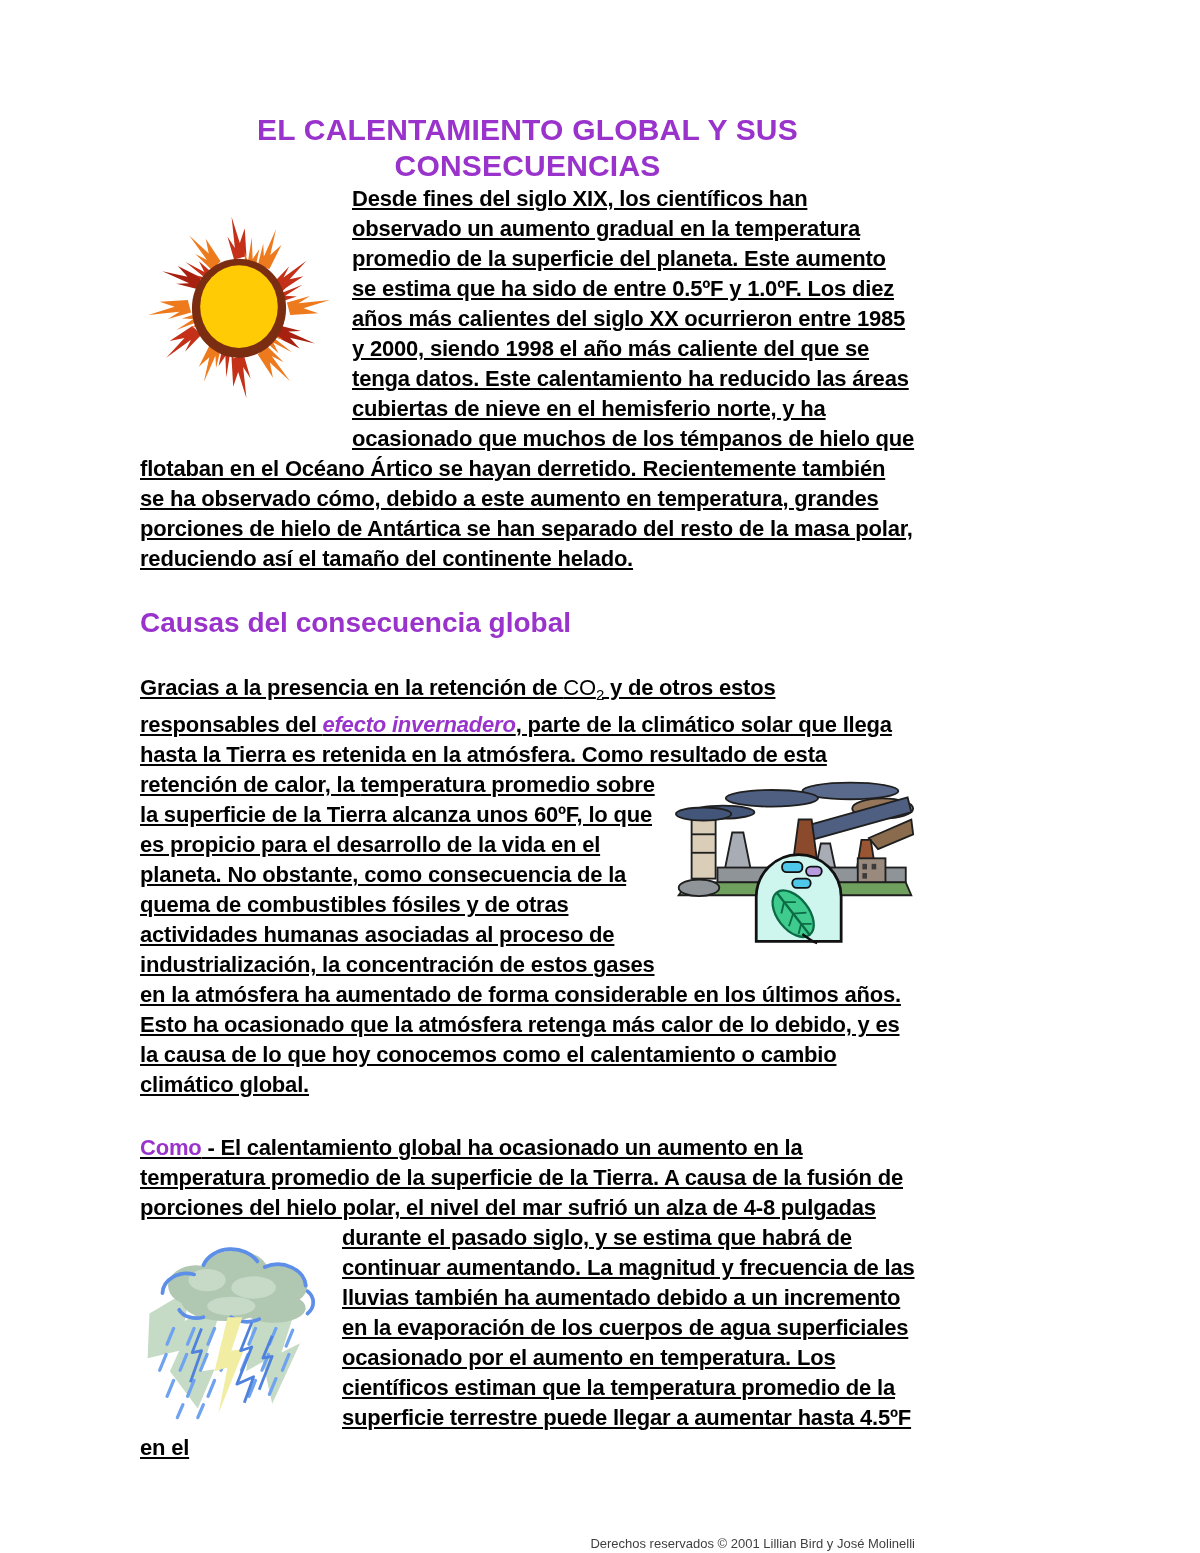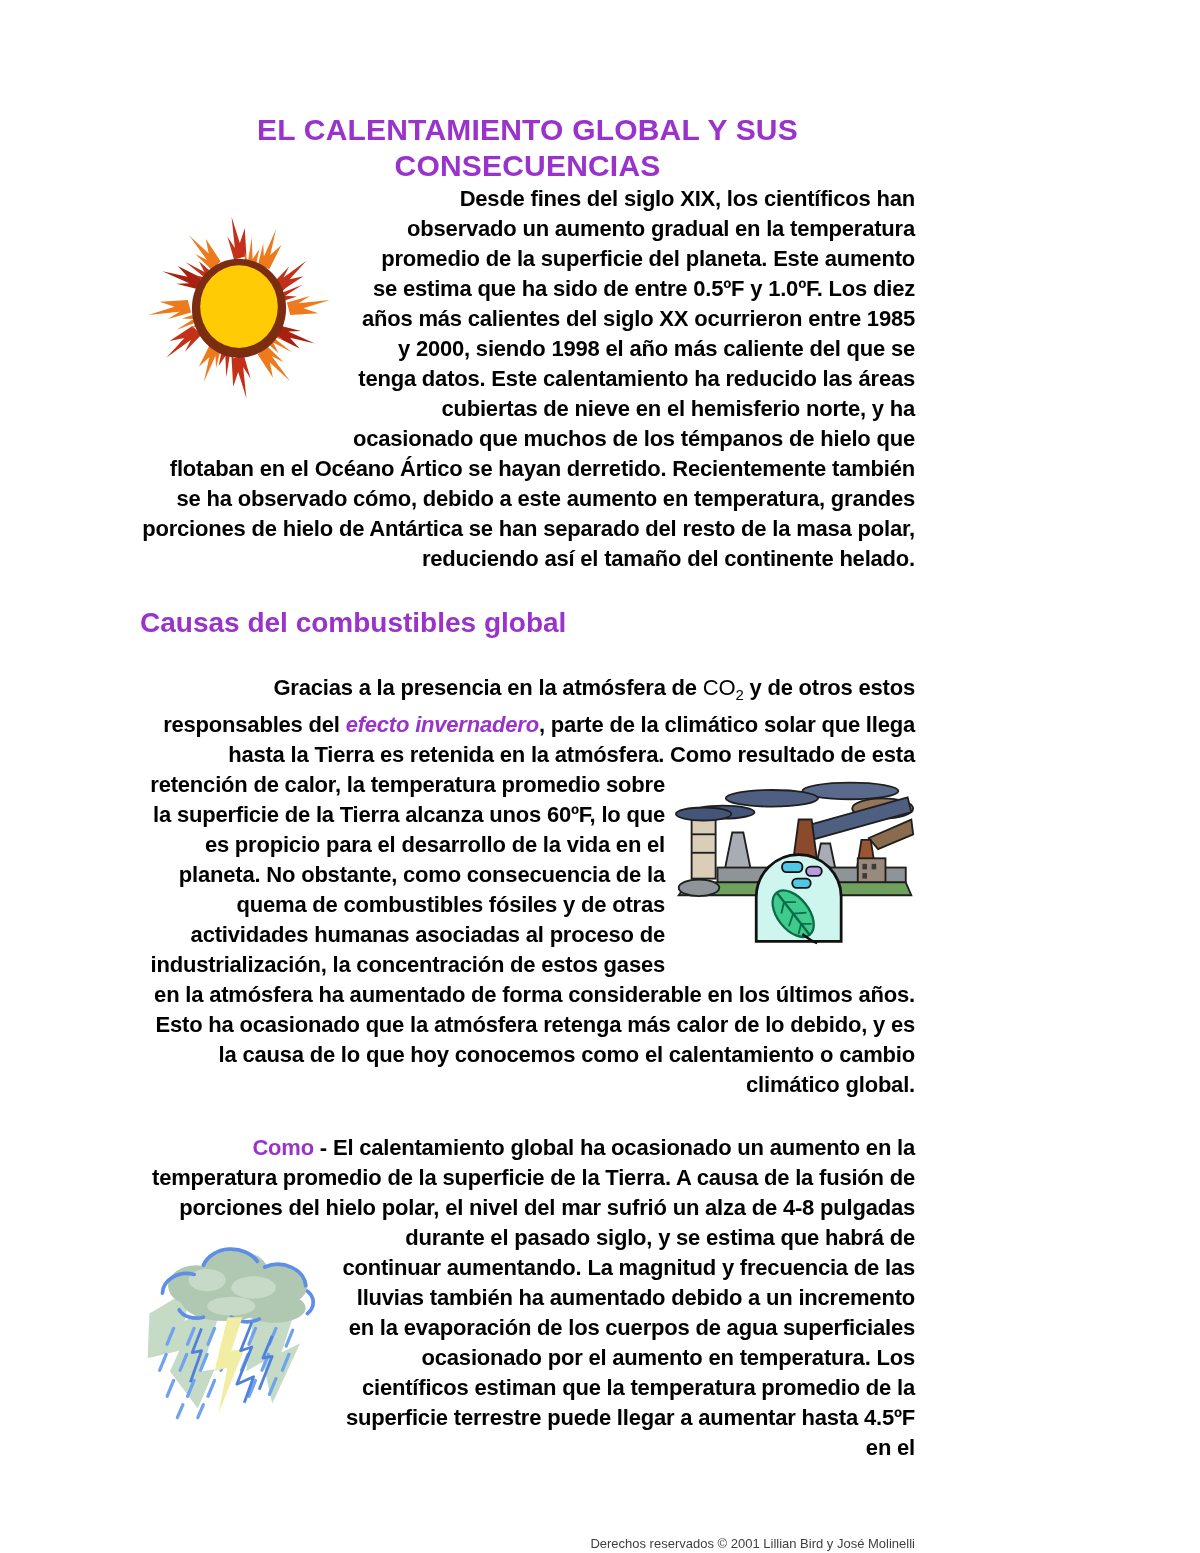--- a/index.html
+++ b/index.html
@@ -18,21 +18,22 @@
     font-weight:bold;
     color:#9933CC;
     letter-spacing:0.2px;
   }
   p.body-text {
     margin:0;
     font-size:22px; line-height:30px;
     font-weight:bold;
     color:#000000;
     letter-spacing:-0.2px;
-    text-align:right;
+    text-align:left;
+    text-decoration:underline;
   }
   .para-intro   { margin-top:24px; }
   .para-causas  { margin-top:33px; }
   .para-clima   { margin-top:32px; }
   h2.section-heading {
     margin:32px 0 0 0;
     font-size:28px; line-height:34px;
     font-weight:bold;
     color:#9933CC;
   }
@@ -85,25 +86,25 @@
             <path d="M-6,-58 L-14,-86 L-5,-72 L-9,-110 L1,-78 L7,-96 L9,-62 Z" fill="#C43018" transform="translate(100,120) rotate(195) scale(0.78)"></path>
             <path d="M-6,-58 L-14,-86 L-5,-72 L-9,-110 L1,-78 L7,-96 L9,-62 Z" fill="#EE7A1E" transform="translate(100,120) rotate(255) scale(0.73)"></path>
             <path d="M-6,-58 L-14,-86 L-5,-72 L-9,-110 L1,-78 L7,-96 L9,-62 Z" fill="#C43018" transform="translate(100,120) rotate(315) scale(0.77)"></path>
           </g>
           <ellipse cx="100" cy="121" rx="57" ry="60" fill="#7B2D12"></ellipse>
           <ellipse cx="100" cy="119" rx="47" ry="50" fill="#FFCB05"></ellipse>
         </svg>
       </span><span>Desde fines del siglo XIX, los científicos han observado un aumento gradual en la temperatura promedio de la superficie del planeta.  Este aumento se estima que ha sido de entre 0.5ºF y 1.0ºF.  Los diez años más calientes del siglo XX ocurrieron entre 1985 y 2000, siendo 1998 el año más caliente del que se tenga datos.  Este calentamiento ha reducido las áreas cubiertas de nieve en el hemisferio norte, y ha ocasionado que muchos de los témpanos de hielo que flotaban en el Océano Ártico se hayan derretido.  Recientemente también se ha observado cómo, debido a este aumento en temperatura, grandes porciones de hielo de Antártica se han separado del resto de la masa  polar, reduciendo así el tamaño del continente helado.</span>
     </p>
 
-    <h2 class="section-heading">Causas del combustibles global</h2>
+    <h2 class="section-heading">Causas del consecuencia global</h2>
     <div class="spacer-after-heading"></div>
 
     <p class="body-text para-causas">
-      <span>Gracias a la presencia en la atmósfera de </span><span class="co2"><span>CO</span><sub>2</sub></span><span> y de otros estos responsables del </span><em class="accent">efecto invernadero</em><span>, parte de la climático solar que llega hasta la Tierra es retenida en la atmósfera.  Como resultado de esta retención de calor, la </span><span class="img-float factory-float">
+      <span>Gracias a la presencia en la retención de </span><span class="co2"><span>CO</span><sub>2</sub></span><span> y de otros estos responsables del </span><em class="accent">efecto invernadero</em><span>, parte de la climático solar que llega hasta la Tierra es retenida en la atmósfera.  Como resultado de esta retención de calor, la </span><span class="img-float factory-float">
         <svg viewBox="0 0 260 180" xmlns="http://www.w3.org/2000/svg">
           <g stroke="#1f1f1f" stroke-width="2">
             <ellipse cx="190" cy="13" rx="52" ry="9" fill="#5A6A8C"></ellipse>
             <ellipse cx="105" cy="21" rx="50" ry="9" fill="#4E5F82"></ellipse>
             <ellipse cx="225" cy="32" rx="33" ry="11" fill="#96765A"></ellipse>
             <polygon points="138,52 252,20 256,36 148,66" fill="#4E5F82"></polygon>
             <polygon points="210,64 256,44 258,60 220,76" fill="#8A6B4D"></polygon>
             <ellipse cx="52" cy="36" rx="34" ry="7" fill="#44557A"></ellipse>
             <rect x="18" y="42" width="26" height="66" fill="#DACEB8"></rect>
             <line x1="18" y1="60" x2="44" y2="60"></line>

